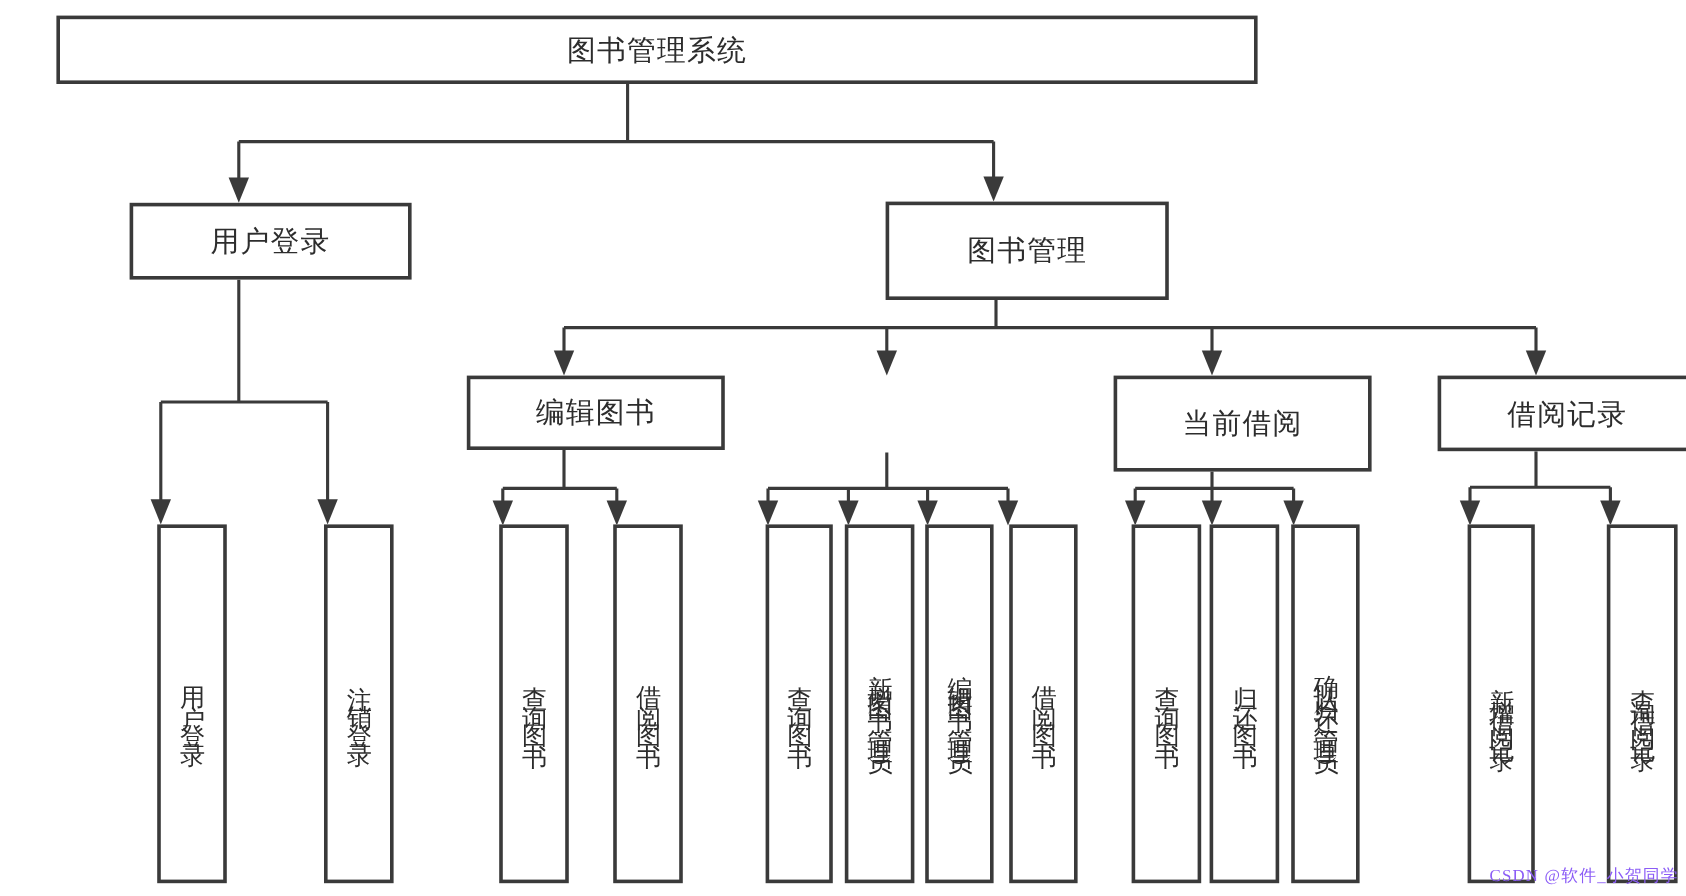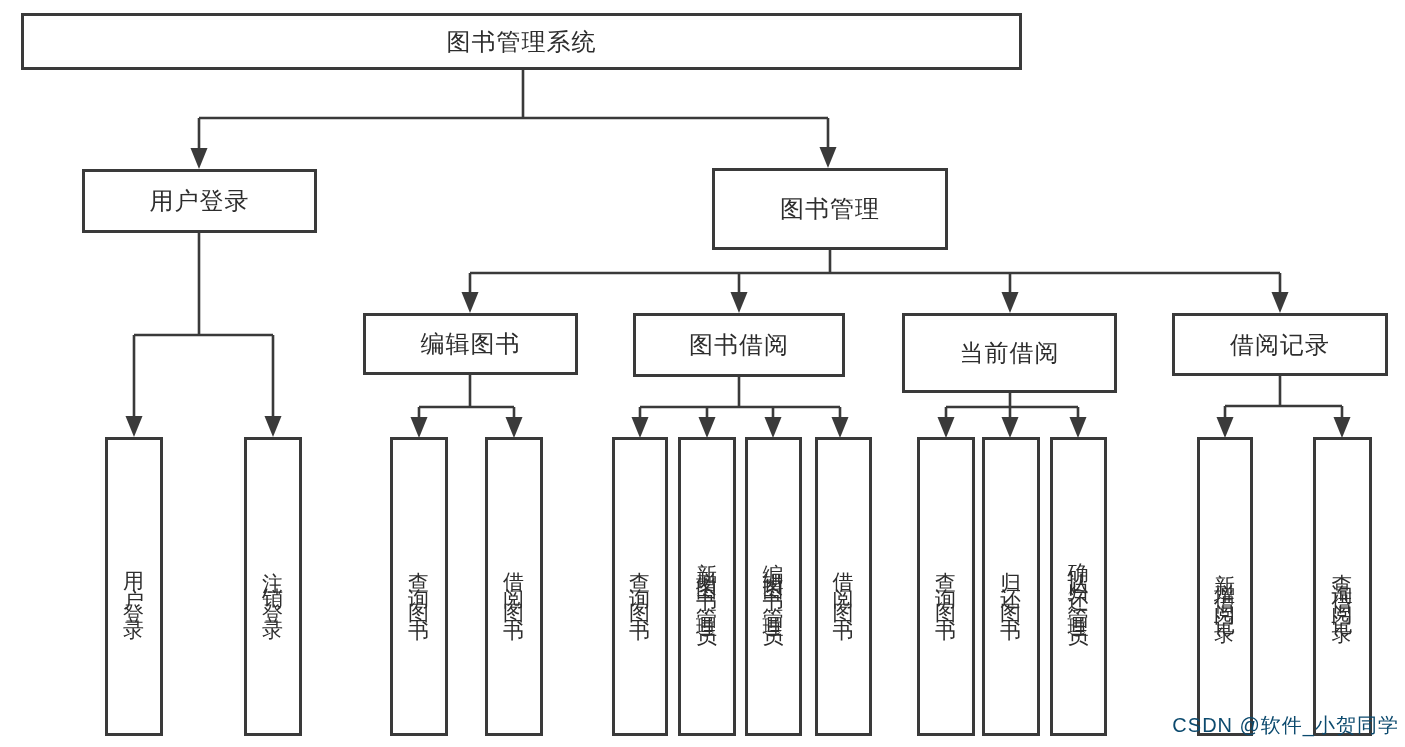--- a/index.html
+++ b/index.html
@@ -11,20 +11,21 @@
     overflow:hidden;
   }
   .connectors{position:absolute;left:0;top:0;width:1405px;height:747px;}
   .box{
     position:absolute;
     box-sizing:border-box;
     background:#ffffff;
     border:3px solid #3a3a3a;
     display:flex;align-items:center;justify-content:center;
     color:#2d2d2d;
+    margin-left:26px;
   }
   .hbox span{
     font-size:24px;
     letter-spacing:1px;
     white-space:nowrap;
     color:#2d2d2d;
   }
   .vbox span{
     writing-mode:vertical-rl;
     text-orientation:mixed;
@@ -32,24 +33,25 @@
     line-height:1;
     color:#2d2d2d;
     white-space:nowrap;
   }
   .ls-wide span{letter-spacing:16px;}
   .ls-mid  span{letter-spacing:10px;}
   .ls-tight span{letter-spacing:9px;}
   .watermark{
     position:absolute;
     right:6px;bottom:8px;
-    font-size:20px;
-    color:#0c4a6e;
+    font-size:14px;
+    color:#8b5cf6;
     letter-spacing:1px;
     white-space:nowrap;
+    font-family:Liberation Serif, serif;
   }
 </style>
 </head>
 <body>
 
 <div class="canvas">
 
   <svg class="connectors" viewBox="0 0 1405 747" fill="none" xmlns="http://www.w3.org/2000/svg">
     <g stroke="#3a3a3a" stroke-width="2.6" fill="#3a3a3a">
       <path d="M523,70 V118 M199,118 H828 M199,118 V150 M828,118 V149"></path>
@@ -100,23 +102,20 @@
   <div class="box hbox" style="left:82px;top:169px;width:235px;height:64px;">
     <span>用户登录</span>
   </div>
   <div class="box hbox" style="left:712px;top:168px;width:236px;height:82px;">
     <span>图书管理</span>
   </div>
 
   <div class="box hbox" style="left:363px;top:313px;width:215px;height:62px;">
     <span>编辑图书</span>
   </div>
-  <div class="box hbox" style="left:633px;top:313px;width:212px;height:64px;">
-    <span>图书借阅</span>
-  </div>
   <div class="box hbox" style="left:902px;top:313px;width:215px;height:80px;">
     <span>当前借阅</span>
   </div>
   <div class="box hbox" style="left:1172px;top:313px;width:216px;height:63px;text-align:center;">
     <span>借阅记录</span>
   </div>
 
   <div class="box vbox ls-wide" style="left:105px;top:437px;width:58px;height:299px;">
     <span>用户登录</span>
   </div>

